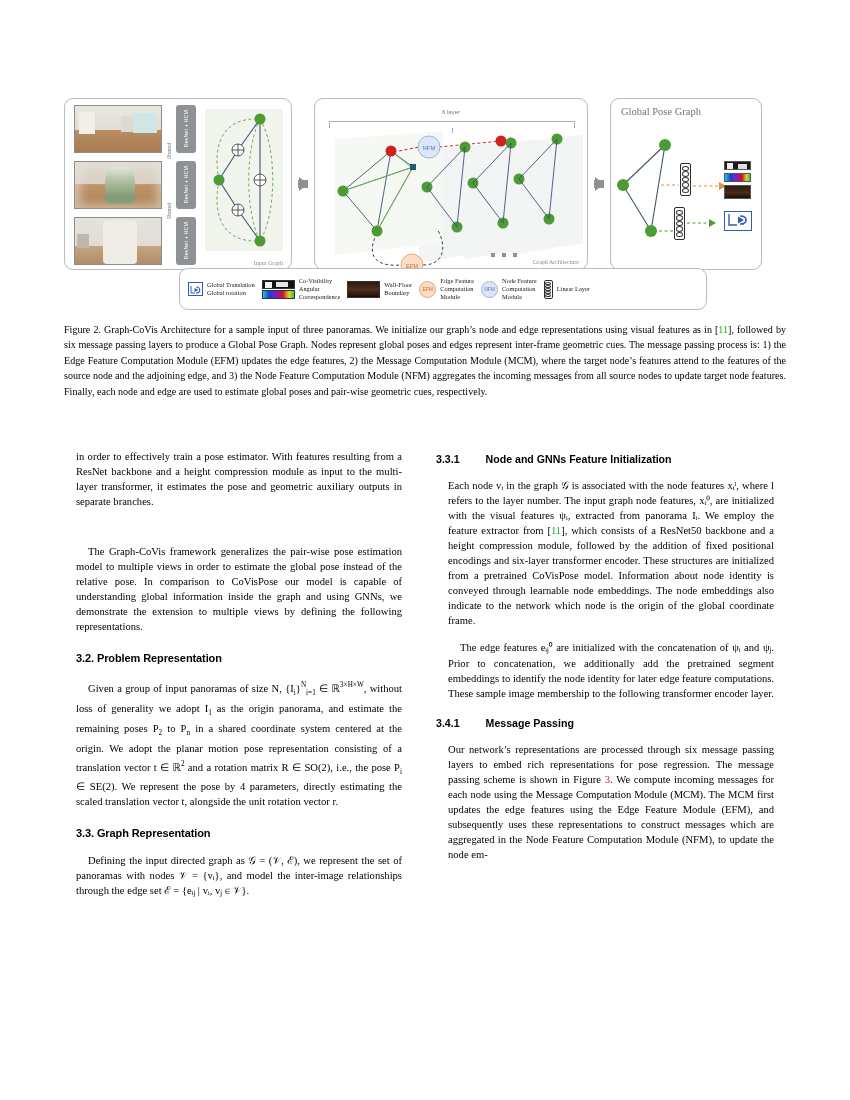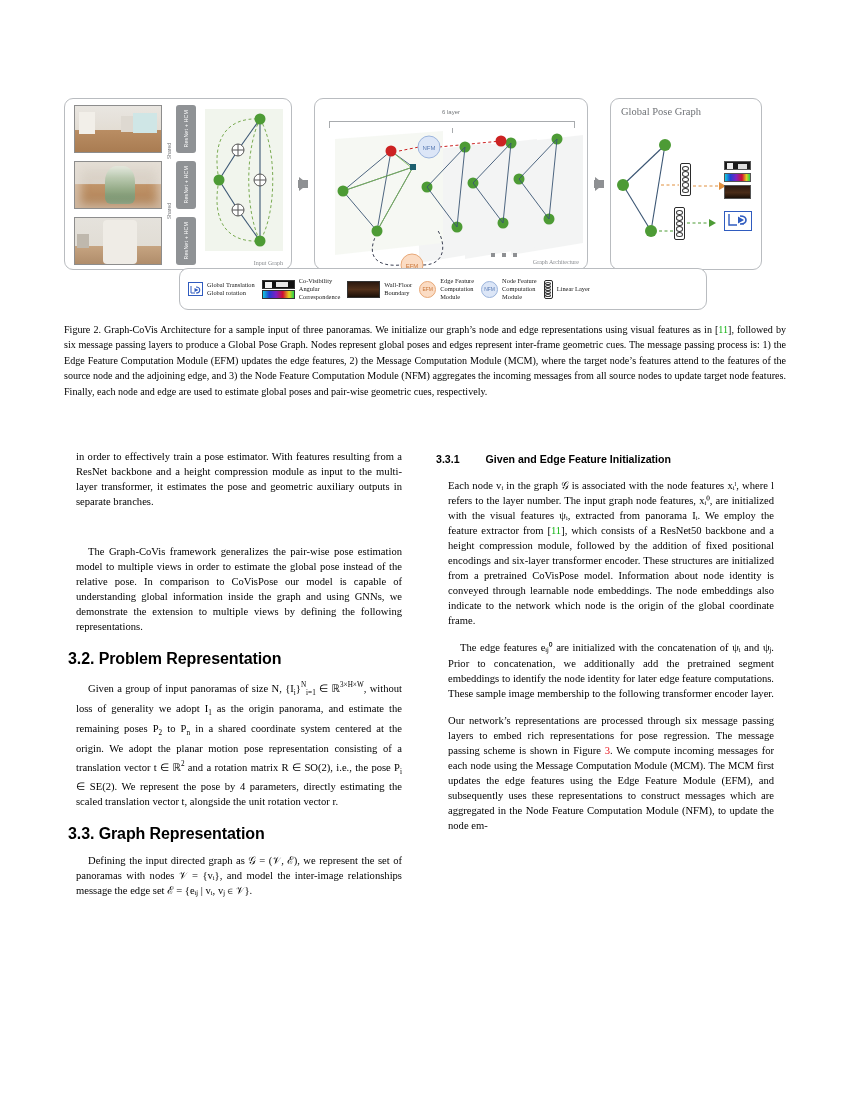--- a/index.html
+++ b/index.html
@@ -92,21 +92,21 @@
   .ref{color:#e8121a;}
 
   
   .col{position:absolute;top:437px;width:350px;font-size:10.6px;line-height:15.05px;text-align:justify;
        text-justify:inter-word;}
   .col-l{left:64px;}
   .col-r{left:436px;}
   .col p{margin:12px;text-indent:12px;}
   .col p.noind{text-indent:0;}
   .col p + p{margin-top:10.5px;}
-  h2.sec{font-size:16px;font-weight:bold;margin:17px 0 6px 4px;line-height:15px;
+  h2.sec{font-size:11px;font-weight:bold;margin:17px 0 6px 12px;line-height:15px;
      font-family:"Liberation Sans",sans-serif;letter-spacing:-.1px;}
   h3.sub{font-size:10.6px;font-weight:bold;margin:15px 0 7px 0;line-height:14px;
      font-family:"Liberation Sans",sans-serif;}
   h3.sub .num{margin-right:26px;}
   .gap{height:11px;}
   sub{font-size:.68em;}
   sup{font-size:.68em;}
   .dbl{font-family:"Liberation Serif",serif;}
 </style>
 </head>
@@ -394,24 +394,25 @@
 
   <div class="col col-l">
     <p class="noind">in order to effectively train a pose estimator. With features resulting from a ResNet backbone and a height compression module as input to the multi-layer transformer, it estimates the pose and geometric auxiliary outputs in separate branches.</p>
     <div class="gap"></div>
     <p>The Graph-CoVis framework generalizes the pair-wise pose estimation model to multiple views in order to estimate the global pose instead of the relative pose. In comparison to CoVisPose our model is capable of understanding global information inside the graph and using GNNs, we demonstrate the extension to multiple views by defining the following representations.</p>
 
     <h2 class="sec">3.2. Problem Representation</h2>
     <p><span>Given a group of input panoramas of size N, {I</span><sub class="dbl">i</sub>}<sup>N</sup><sub>i=1</sub> ∈ ℝ<sup>3×H×W</sup><span>, without loss of generality we adopt I</span><sub>1</sub><span> as the origin panorama, and estimate the remaining poses P</span><sub>2</sub><span> to P</span><sub>n</sub><span> in a shared coordinate system centered at the origin. We adopt the planar motion pose representation consisting of a translation vector t ∈ ℝ</span><sup>2</sup><span> and a rotation matrix R ∈ SO(2), i.e., the pose P</span><sub>i</sub><span> ∈ SE(2). We represent the pose by 4 parameters, directly estimating the scaled translation vector t, alongside the unit rotation vector r.</span></p>
 
     <h2 class="sec">3.3. Graph Representation</h2>
-    <p>Defining the input directed graph as 𝒢 = (𝒱, ℰ), we represent the set of panoramas with nodes 𝒱 = {vᵢ}, and model the inter-image relationships message the edge set ℰ = {eᵢⱼ | vᵢ, vⱼ ∈ 𝒱}.</p>
+    <p>Defining the input directed graph as 𝒢 = (𝒱, ℰ), we represent the set of panoramas with nodes 𝒱 = {vᵢ}, and model the inter-image relationships through the edge set ℰ = {eᵢⱼ | vᵢ, vⱼ ∈ 𝒱}.</p>
   </div>
 
   <div class="col col-r">
-    <h3 class="sub"><span class="num">3.3.1</span><span>Given and Edge Feature Initialization</span></h3>
+    <h3 class="sub"><span class="num">3.3.1</span><span>Node and GNNs Feature Initialization</span></h3>
     <p class="noind"><span>Each node vᵢ in the graph 𝒢 is associated with the node features xᵢˡ, where l refers to the layer number. The input graph node features, xᵢ⁰, are initialized with the visual features ψᵢ, extracted from panorama Iᵢ. We employ the feature extractor from [</span><span class="cite">11</span><span>], which consists of a ResNet50 backbone and a height compression module, followed by the addition of fixed positional encodings and six-layer transformer encoder. These structures are initialized from a pretrained CoVisPose model. Information about node identity is conveyed through learnable node embeddings. The node embeddings also indicate to the network which node is the origin of the global coordinate frame.</span></p>
     <p>The edge features eᵢⱼ⁰ are initialized with the concatenation of ψᵢ and ψⱼ. Prior to concatenation, we additionally add the pretrained segment embeddings to identify the node identity for later edge feature computations. These sample image membership to the following transformer encoder layer.</p>
 
+    <h3 class="sub"><span class="num">3.4.1</span><span>Message Passing</span></h3>
     <p class="noind"><span>Our network’s representations are processed through six message passing layers to embed rich representations for pose regression. The message passing scheme is shown in Figure </span><span class="ref">3</span><span>. We compute incoming messages for each node using the Message Computation Module (MCM). The MCM first updates the edge features using the Edge Feature Module (EFM), and subsequently uses these representations to construct messages which are aggregated in the Node Feature Computation Module (NFM), to update the node em-</span></p>
   </div>
 
 </div>
 
 </body></html>

